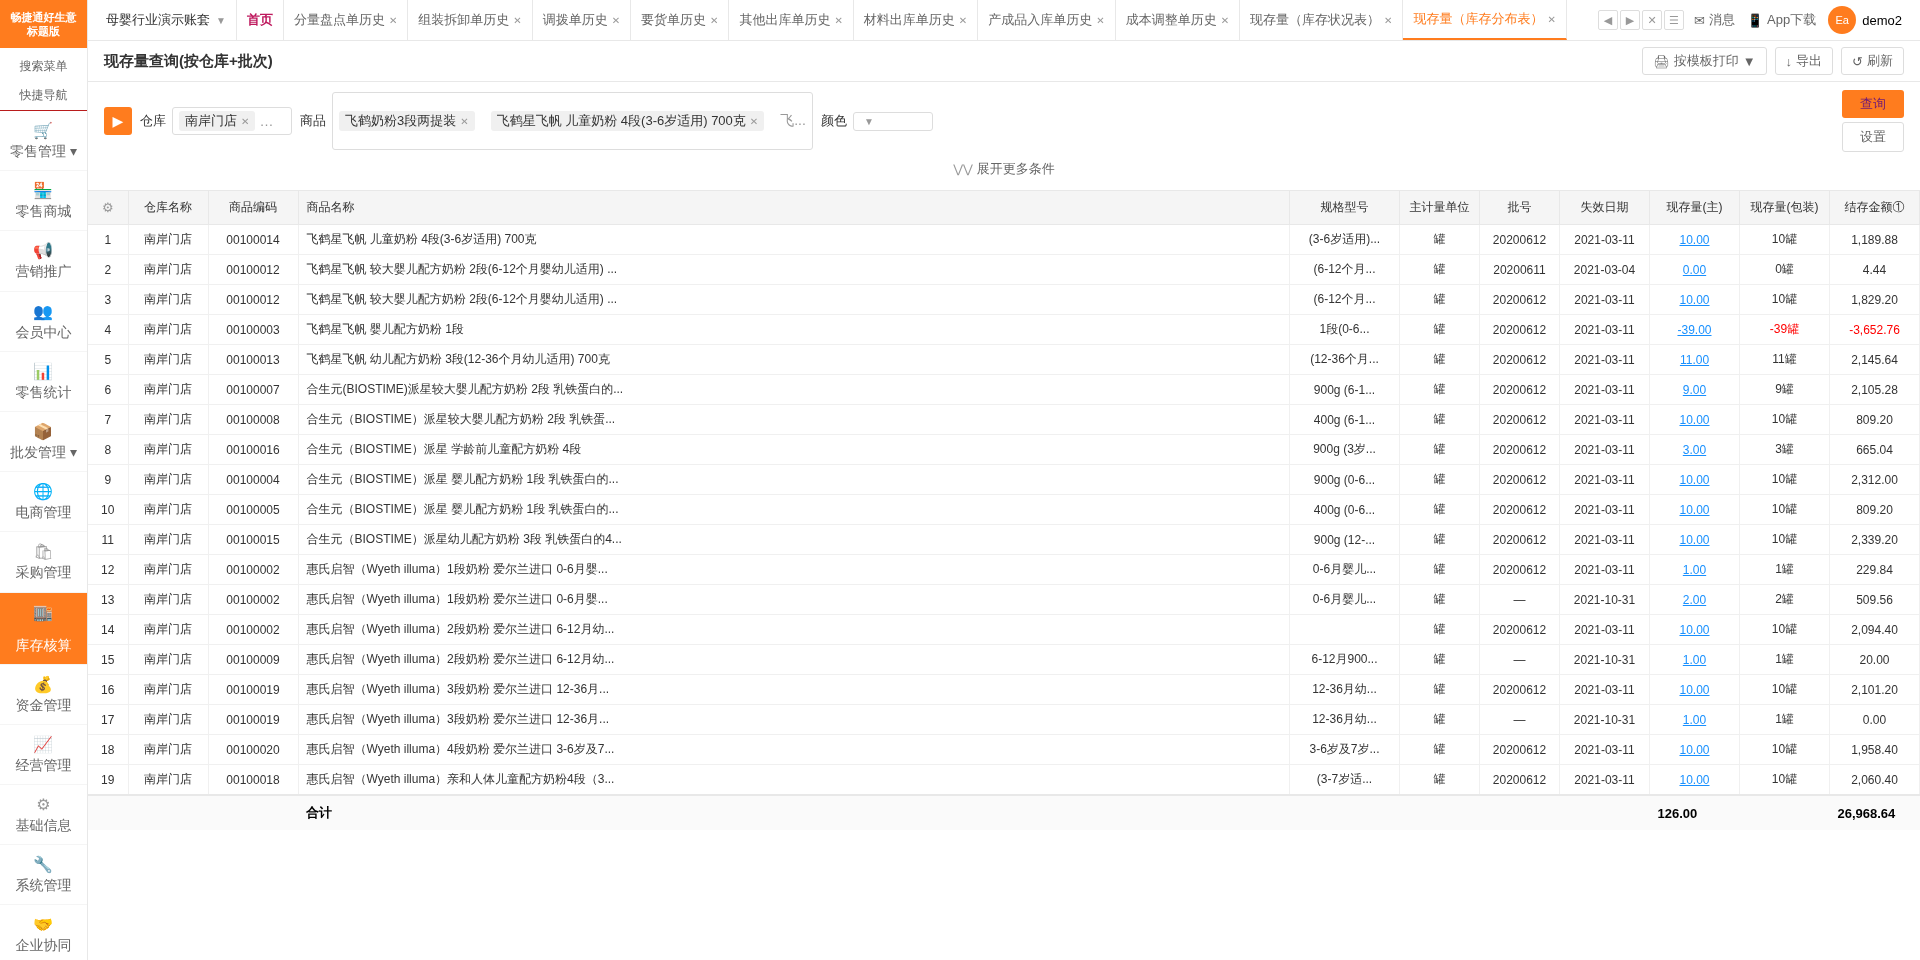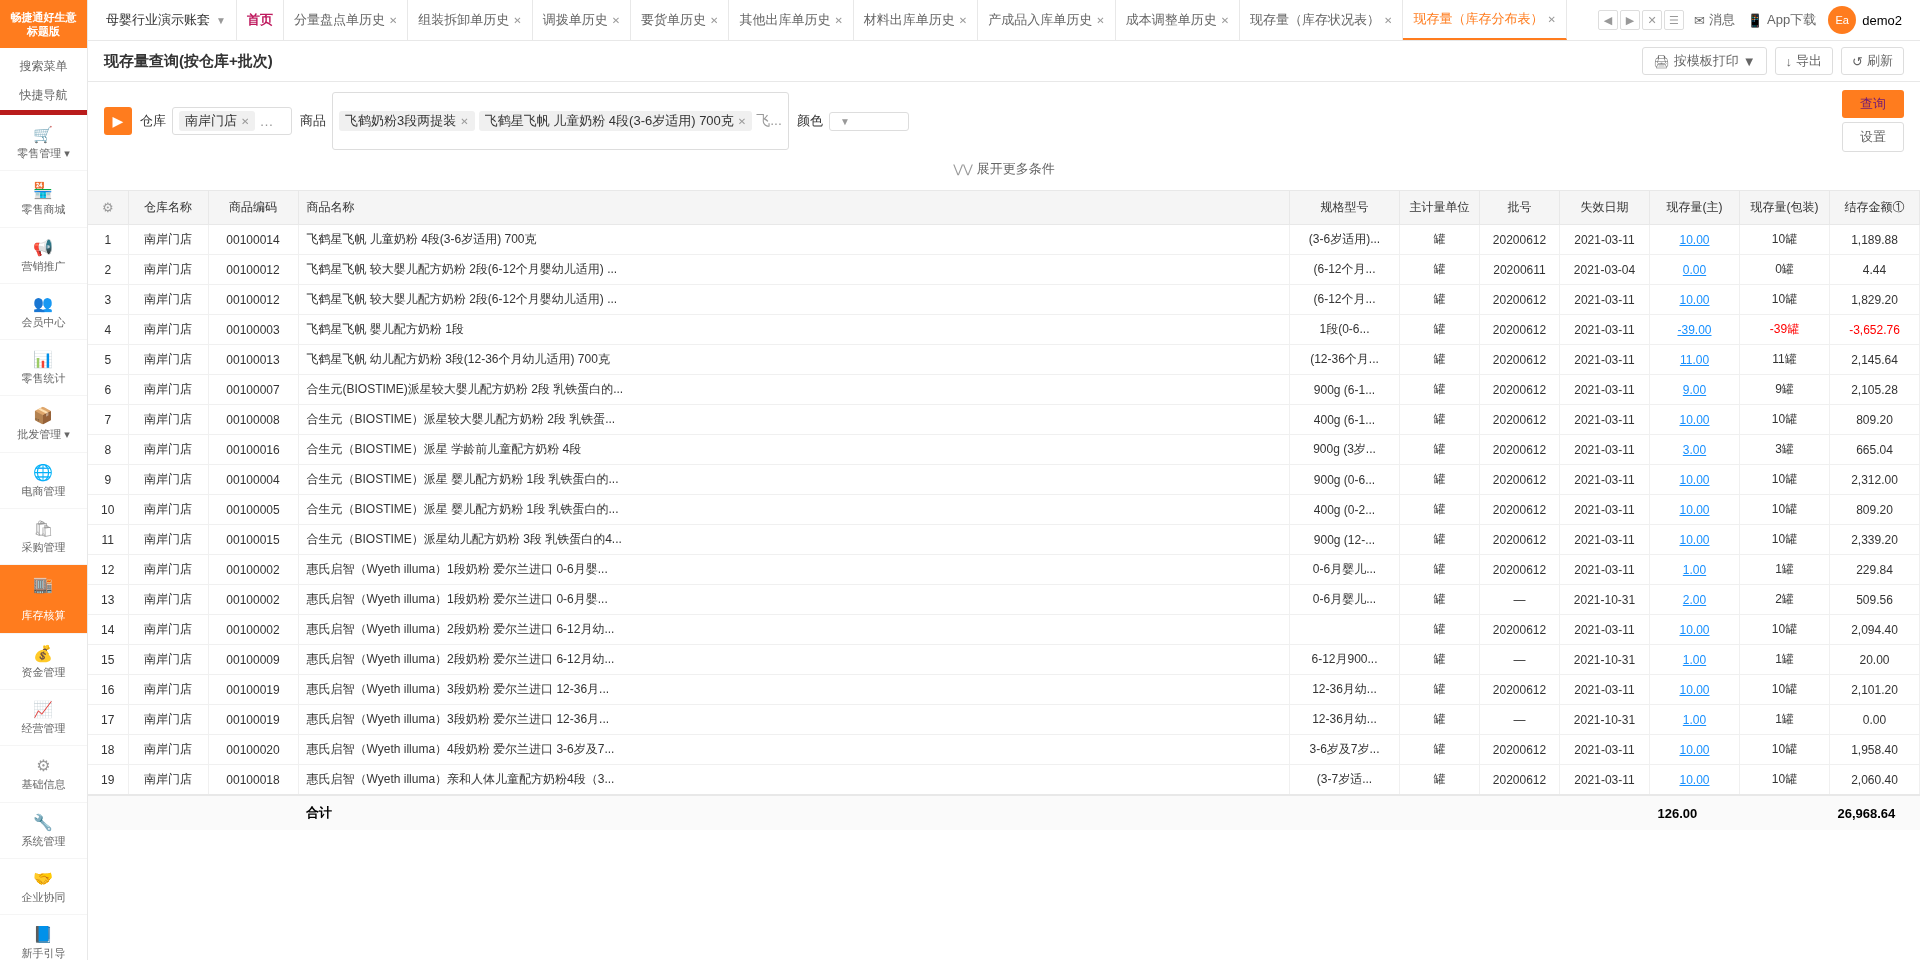--- a/index.html
+++ b/index.html
@@ -4,29 +4,29 @@
   <style>
     * { box-sizing: border-box; margin: 0; padding: 0; font-family: 'Microsoft YaHei', Arial, sans-serif; font-size: 13px; }
     body { background: #f5f5f5; display: flex; height: 960px; overflow: hidden; }
 
     
     .sidebar { width: 88px; background: #fff; border-right: 1px solid #e8e8e8; display: flex; flex-direction: column; align-items: center; flex-shrink: 0; }
     .logo-area { width: 100%; background: #ff7c1e; padding: 8px 0; display: flex; flex-direction: column; align-items: center; justify-content: center; min-height: 48px; }
     .logo-text { color: #fff; font-size: 11px; font-weight: bold; text-align: center; line-height: 1.3; }
     .sidebar-search { width: 100%; padding: 10px 4px 6px; text-align: center; cursor: pointer; }
     .sidebar-search-text { color: #666; font-size: 12px; }
-    .sidebar-nav { width: 100%; padding: 6px 4px; text-align: center; cursor: pointer; border-bottom: 5px solid #b91c1c; }
+    .sidebar-nav { width: 100%; padding: 6px 4px; text-align: center; cursor: pointer; border-bottom: 1px solid #b91c1c; }
     .sidebar-nav-text { color: #666; font-size: 12px; }
     .sidebar-menu { width: 100%; flex: 1; overflow-y: auto; }
     .sidebar-item { width: 100%; padding: 10px 4px; display: flex; flex-direction: column; align-items: center; cursor: pointer; border-bottom: 1px solid #f5f5f5; }
     .sidebar-item.active { background: #ff7c1e; }
     .sidebar-item.active .sidebar-item-label { color: #fff; margin-top: 12px; }
     .sidebar-item-icon { font-size: 16px; color: #999; margin-bottom: 2px; }
     .sidebar-item.active .sidebar-item-icon { color: #fff; }
-    .sidebar-item-label { font-size: 11px; color: #666; text-align: center; line-height: 1.3; }
+    .sidebar-item-label { font-size: 14px; color: #666; text-align: center; line-height: 1.3; }
 
     
     .main { flex: 1; display: flex; flex-direction: column; overflow: hidden; }
 
     
     .topnav { background: #fff; border-bottom: 1px solid #e8e8e8; display: flex; align-items: center; padding: 0 8px; min-height: 40px; flex-shrink: 0; }
     .topnav-dropdown { display: flex; align-items: center; padding: 0 10px; height: 40px; font-size: 13px; color: #333; border-right: 1px solid #e8e8e8; cursor: pointer; }
     .topnav-dropdown .arrow { margin-left: 6px; color: #999; font-size: 10px; }
     .tabs-container { flex: 1; display: flex; align-items: center; overflow: hidden; }
     .tab { display: flex; align-items: center; padding: 0 10px; height: 40px; font-size: 12px; color: #666; white-space: nowrap; cursor: pointer; border-right: 1px solid #e8e8e8; }
@@ -51,21 +51,21 @@
     
     .filter-bar { background: #fff; padding: 8px 16px; border-bottom: 1px solid #e8e8e8; flex-shrink: 0; }
     .filter-row { display: flex; align-items: center; gap: 8px; flex-wrap: nowrap; }
     .filter-expand-btn { width: 28px; height: 28px; background: #ff7c1e; border-radius: 3px; display: flex; align-items: center; justify-content: center; cursor: pointer; color: #fff; font-size: 14px; flex-shrink: 0; }
     .filter-group { display: flex; align-items: center; gap: 6px; }
     .filter-label { font-size: 13px; color: #333; white-space: nowrap; }
     .filter-tag-input { display: flex; align-items: center; border: 1px solid #ddd; border-radius: 3px; padding: 3px 6px; min-width: 120px; background: #fff; gap: 4px; }
     .filter-tag { display: flex; align-items: center; background: #f0f0f0; border-radius: 3px; padding: 1px 6px; font-size: 12px; color: #333; gap: 4px; }
     .filter-tag .tag-close { cursor: pointer; color: #999; font-size: 10px; }
     .filter-dots { color: #999; font-size: 14px; cursor: pointer; }
-    .filter-product-input { display: flex; align-items: center; border: 1px solid #ddd; border-radius: 3px; padding: 18px 6px; min-width: 420px; background: #fff; gap: 4px; flex-wrap: wrap; }
+    .filter-product-input { display: flex; align-items: center; border: 1px solid #ddd; border-radius: 3px; padding: 18px 6px; min-width: 420px; background: #fff; gap: 16px; flex-wrap: wrap; }
     .filter-color-input { display: flex; align-items: center; border: 1px solid #ddd; border-radius: 3px; padding: 3px 6px; min-width: 80px; background: #fff; }
     .filter-color-arrow { margin-left: 4px; color: #999; font-size: 10px; }
     .expand-more { display: flex; align-items: center; justify-content: center; gap: 4px; padding: 4px; cursor: pointer; color: #666; font-size: 12px; }
     .expand-more-icon { font-size: 12px; color: #999; }
     .btn-query { background: #ff7c1e; color: #701a75; border: none; border-radius: 3px; padding: 5px 18px; cursor: pointer; font-size: 13px; }
     .btn-settings { background: #fff; color: #666; border: 1px solid #ddd; border-radius: 3px; padding: 5px 12px; cursor: pointer; font-size: 13px; }
     .query-btns { display: flex; flex-direction: column; gap: 4px; margin-left: auto; }
 
     
     .table-container { flex: 1; overflow: auto; background: #fff; }
@@ -445,21 +445,21 @@
             <td class="">2021-03-11</td>
             <td class="underline">10.00</td>
             <td class="">10罐</td>
             <td class="">2,312.00</td>
           </tr>
           <tr>
             <td class="">10</td>
             <td class="">南岸门店</td>
             <td class="">00100005</td>
             <td class="text-left">合生元（BIOSTIME）派星 婴儿配方奶粉 1段 乳铁蛋白的...</td>
-            <td class="">400g (0-2...</td>
+            <td class="">400g (0-6...</td>
             <td class="">罐</td>
             <td class="">20200612</td>
             <td class="">2021-03-11</td>
             <td class="underline">10.00</td>
             <td class="">10罐</td>
             <td class="">809.20</td>
           </tr>
           <tr>
             <td class="">11</td>
             <td class="">南岸门店</td>

